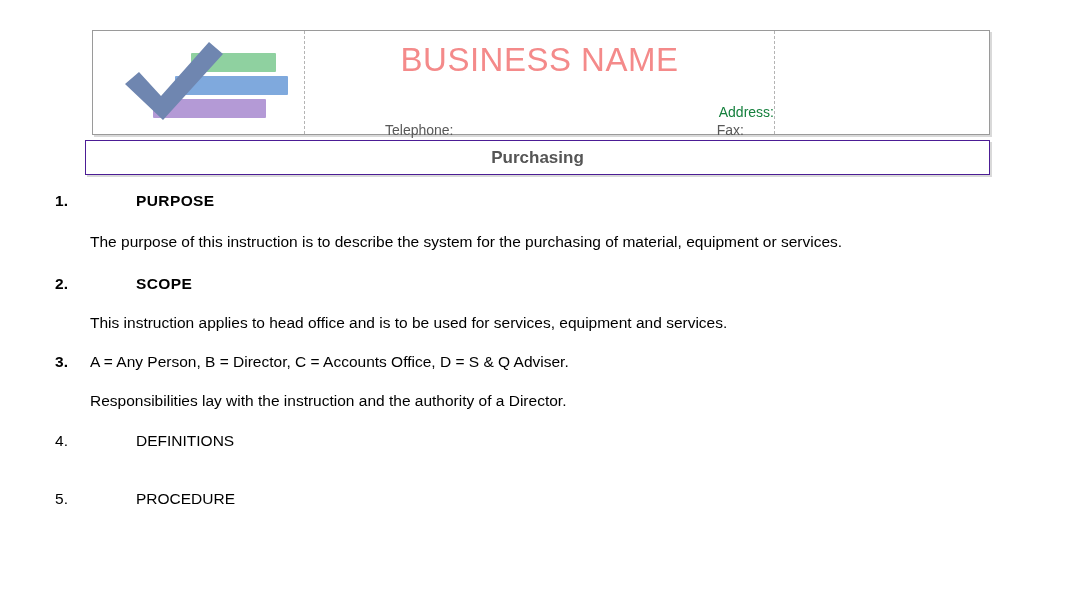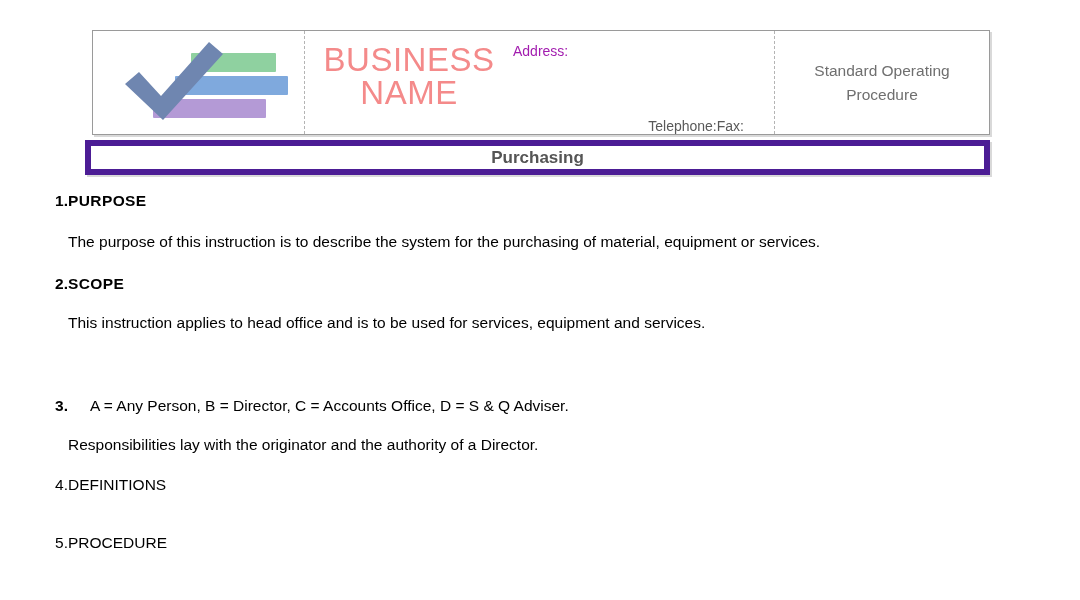--- a/index.html
+++ b/index.html
@@ -76,35 +76,35 @@
     top: 0px;
     width: 110px;
     height: 86px;
   }
 
   .hdr-title {
     width: 470px;
     border-right: 1px dashed #b4b4b4;
     padding: 0;
     display: flex;
-    flex-direction: row;
+    flex-direction: column;
   }
   .biz-name {
     text-align: center;
     color: #f48a8a;
     font-size: 33px;
     line-height: 1;
     letter-spacing: 0.5px;
     margin-top: 12px;
   }
   .addr-row {
-    text-align: center;
-    color: #a21caf;
+    text-align: right;
+    color: #15803d;
     font-size: 14px;
-    margin-top: 12px;
+    margin-top: 28px;
   }
   .contact-row {
     display: flex;
     justify-content: space-between;
     color: #595959;
     font-size: 14px;
     margin-top: 2px;
     padding: 0 30px 0 80px;
     align-items: flex-end;
   }
@@ -121,21 +121,21 @@
     padding: 0 8px;
   }
 
   
   .subject-bar {
     position: absolute;
     left: 85px;
     top: 140px;
     width: 905px;
     height: 35px;
-    border: 6px solid #4c1d95;
+    border: 1px solid #4c1d95;
     box-sizing: border-box;
     background: #ffffff;
     box-shadow: 2px 2px 0 #d9d9d9;
     display: flex;
     align-items: center;
     justify-content: center;
   }
   .subject-text {
     font-size: 17px;
     font-weight: bold;
@@ -155,34 +155,34 @@
     align-items: baseline;
   }
   .sec-num {
     width: 68px;
     text-align: right;
     font-size: 15.5px;
     flex: 0 0 68px;
   }
   .sec-num.bold { font-weight: bold; }
   .sec-body {
+    margin-left: 68px;
     font-size: 15.5px;
   }
   .sec-head {
     font-weight: bold;
     letter-spacing: 0.4px;
   }
   .inline-extra {
     font-weight: normal;
     letter-spacing: 0;
     margin-left: 22px;
-    margin-top: 44px;
   }
   .para {
-    margin-left: 68px;
+    margin-left: 90px;
     margin-right: 110px;
     font-size: 15.5px;
     line-height: 1.33;
   }
   .sp-22 { height: 22px; }
   .sp-20 { height: 20px; }
 </style>
 </head>
 <body>
 
@@ -203,26 +203,20 @@
 
     <div class="hdr-cell hdr-title">
       <div class="biz-name">BUSINESS NAME</div>
       <div class="addr-row">Address:</div>
       <div class="contact-row">
         <span>Telephone:</span>
         <span>Fax:</span>
       </div>
     </div>
 
-    <div class="hdr-cell hdr-sop">
-      <div>
-        <div>Standard Operating</div>
-        <div>Procedure</div>
-      </div>
-    </div>
   </div>
 
   <div class="subject-bar">
     <span class="subject-text">Purchasing</span>
   </div>
 
   <div class="body">
 
     <div class="sec">
       <div class="sec-num bold">1.</div>
@@ -240,21 +234,21 @@
     <div class="sp-20"></div>
     <div class="para">This instruction applies to head office and is to be used for services, equipment and services.</div>
 
     <div class="sp-20"></div>
 
     <div class="sec">
       <div class="sec-num bold">3.</div>
       <div class="sec-body inline-extra" style="margin-left:22px;">A = Any Person, B = Director, C = Accounts Office, D = S &amp; Q Adviser.</div>
     </div>
     <div class="sp-20"></div>
-    <div class="para">Responsibilities lay with the originator and the authority of a Director.</div>
+    <div class="para">Responsibilities lay with the instruction and the authority of a Director.</div>
 
     <div class="sp-20"></div>
 
     <div class="sec">
       <div class="sec-num">4.</div>
       <div class="sec-body">DEFINITIONS</div>
     </div>
     <div class="sp-20"></div>
 
     <div class="sp-20"></div>

